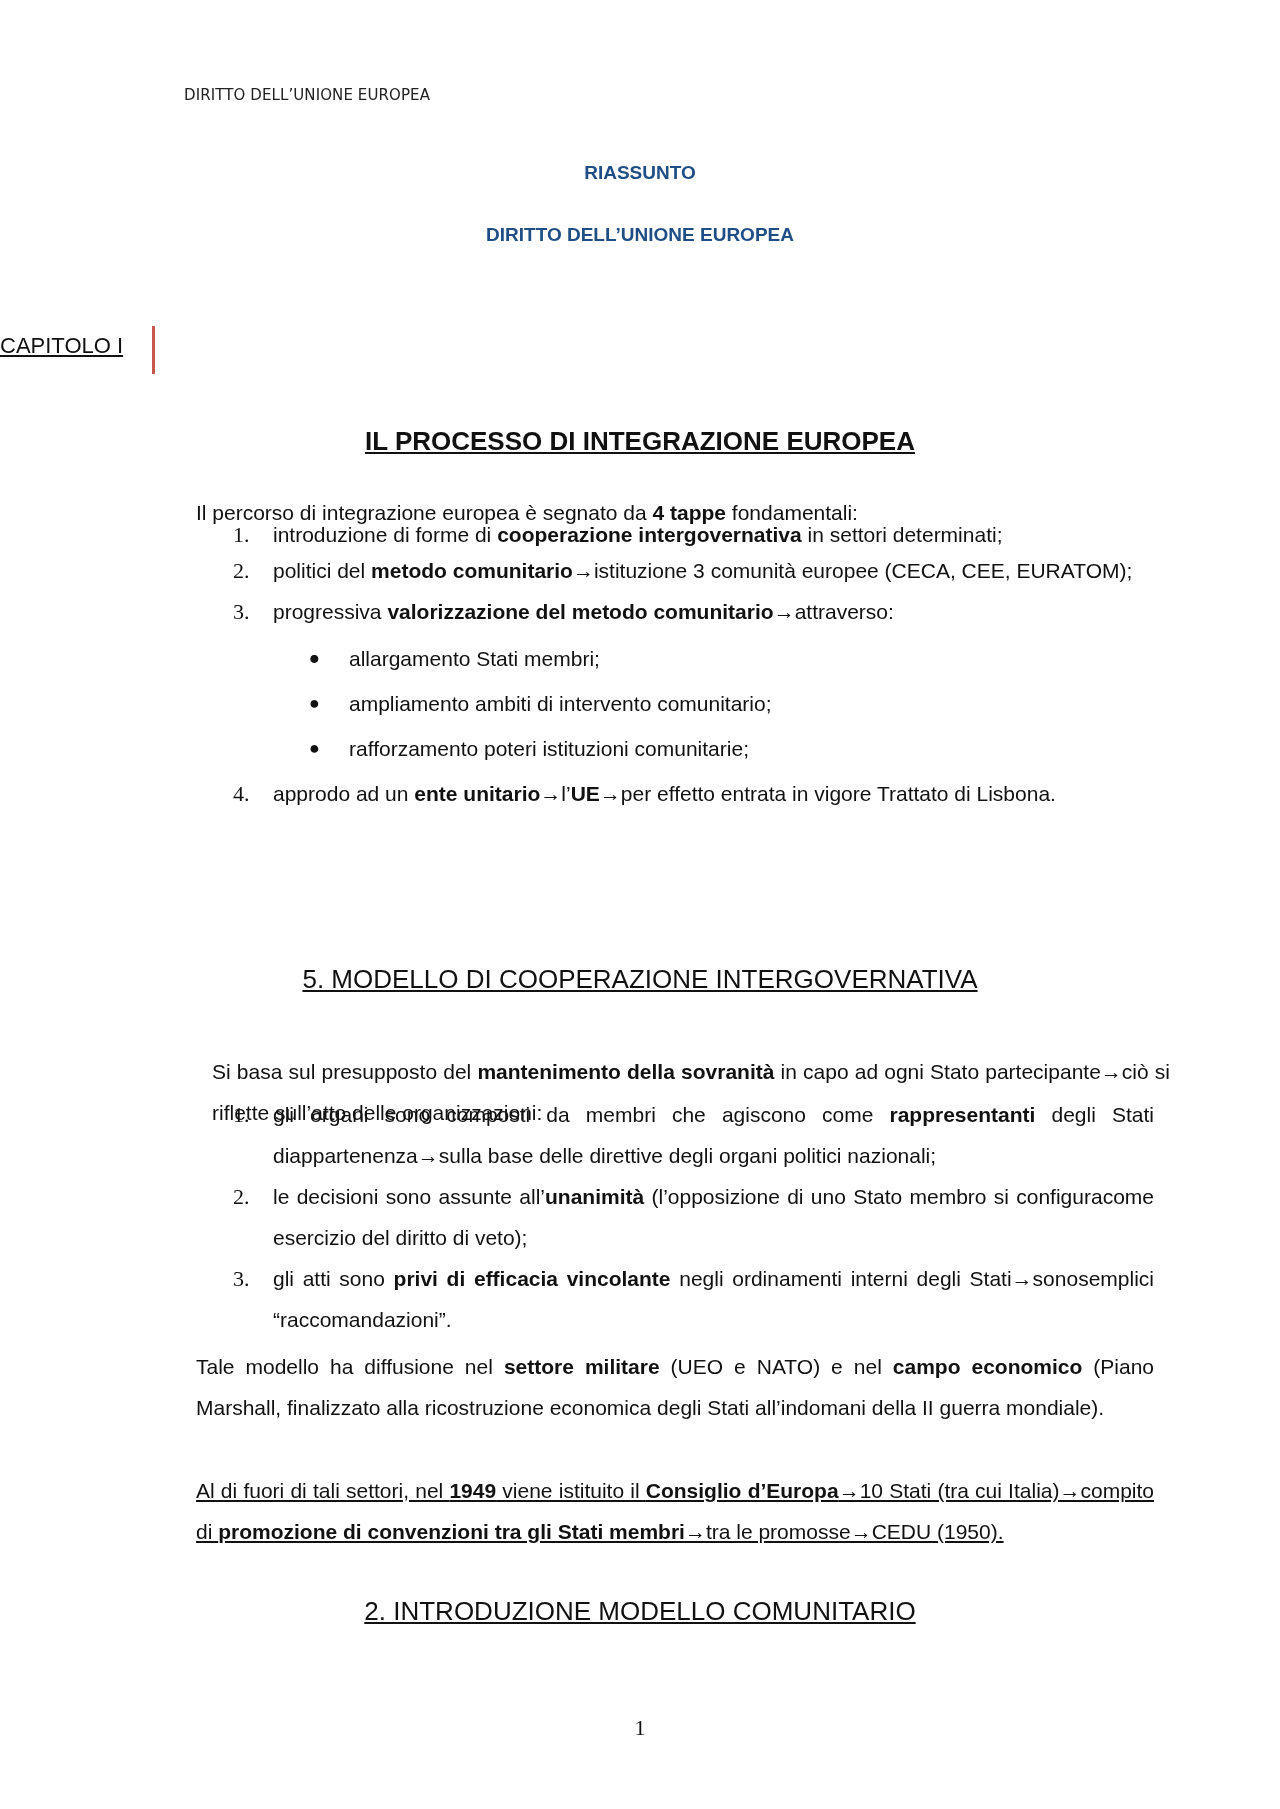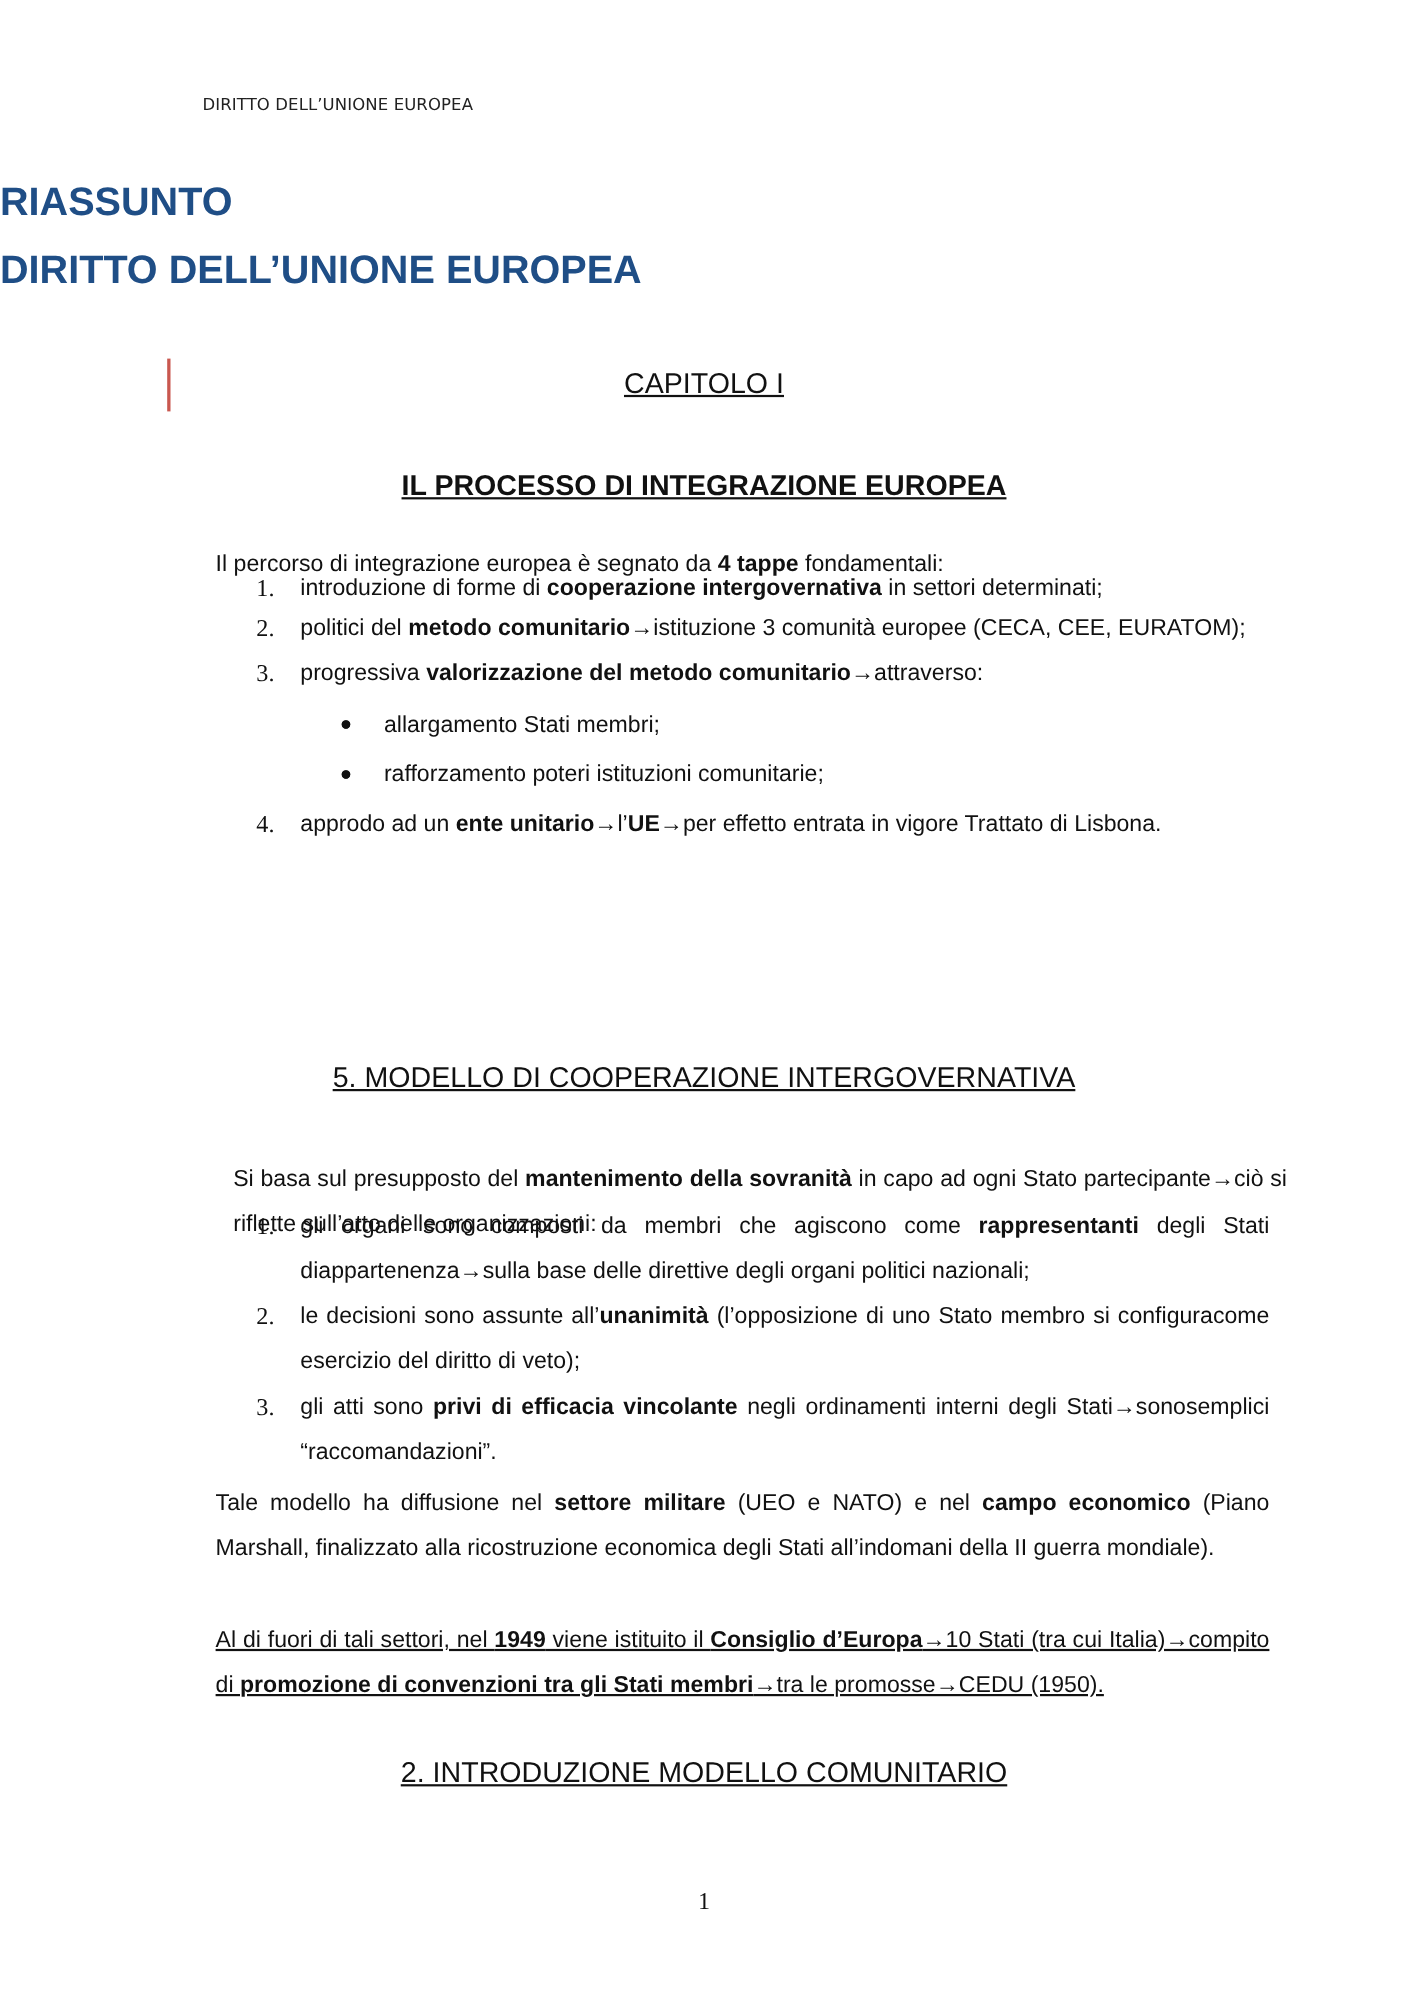--- a/index.html
+++ b/index.html
@@ -1,22 +1,22 @@
 <!DOCTYPE html>
 <html><head>
 <meta charset="utf-8">
 <style>
   html, body { margin: 0; padding: 0; background: #ffffff; }
   body { width: 1280px; height: 1809px; position: relative; overflow: hidden; color: #111; }
   .running-header { position: absolute; left: 184px; top: 86px; font-family: "DejaVu Sans", sans-serif; font-size: 15px; color: #222; letter-spacing: 0.1px; }
-  .title { position: absolute; left: 0; width: 1280px; text-align: left; font-family: "Liberation Sans", sans-serif; font-weight: bold; color: #1f4e86; font-size: 36px; }
+  .title { position: absolute; left: 0; width: 1280px; text-align: center; font-family: "Liberation Sans", sans-serif; font-weight: bold; color: #1f4e86; font-size: 19px; }
   .title.t1 { top: 162px; }
   .title.t2 { top: 224px; }
   .change-bar { position: absolute; left: 152px; top: 326px; width: 3px; height: 48px; background: #c9574f; }
-  .chapter { position: absolute; left: 0; width: 1280px; text-align: center; font-family: "Liberation Sans", sans-serif; font-size: 26px; text-decoration: underline; top: 333px; }
+  .chapter { position: absolute; left: 0; width: 1280px; text-align: left; font-family: "Liberation Sans", sans-serif; font-size: 22px; text-decoration: underline; top: 333px; }
   .section-heading { position: absolute; left: 0; width: 1280px; text-align: center; font-family: "Liberation Sans", sans-serif; font-size: 26px; text-decoration: underline; }
   .section-heading.bold { font-weight: bold; }
   .h-processo { top: 426px; }
   .h-modello1 { top: 964px; }
   .h-modello2 { top: 1596px; }
   .body-text { position: absolute; left: 196px; width: 958px; font-family: "Liberation Sans", sans-serif; font-size: 21px; line-height: 41px; text-align: justify; }
   .body-text b { font-weight: bold; }
   .p-intro { top: 492px; }
   .ol { position: absolute; left: 196px; width: 958px; font-family: "Liberation Sans", sans-serif; font-size: 21px; line-height: 41px; }
   .ol .li { position: relative; padding-left: 77px; text-align: justify; }
@@ -55,21 +55,21 @@
     <span class="num">2.</span>
     <span>politici del </span><b>metodo comunitario</b><span>→istituzione 3 comunità europee (CECA, CEE, EURATOM);</span>
   </div>
   <div class="li">
     <span class="num">3.</span>
     <span>progressiva </span><b>valorizzazione del metodo comunitario</b><span>→attraverso:</span>
   </div>
   <div class="bullets">
     <div class="bi"><span class="dot">●</span></div>
     <div class="bi"><span class="dot">●</span><span>allargamento Stati membri;</span></div>
-    <div class="bi"><span class="dot">●</span></div>
+    <div class="bi"><span class="dot">●</span><span>ampliamento ambiti di intervento comunitario;</span></div>
     <div class="bi"><span class="dot">●</span><span>rafforzamento poteri istituzioni comunitarie;</span></div>
   </div>
   <div class="li">
     <span class="num">4.</span>
     <span>approdo ad un </span><b>ente unitario</b><span>→l’</span><b>UE</b><span>→per effetto entrata in vigore Trattato di Lisbona.</span>
   </div>
 </div>
 
 <div class="section-heading h-modello1">5. MODELLO DI COOPERAZIONE INTERGOVERNATIVA</div>
 

